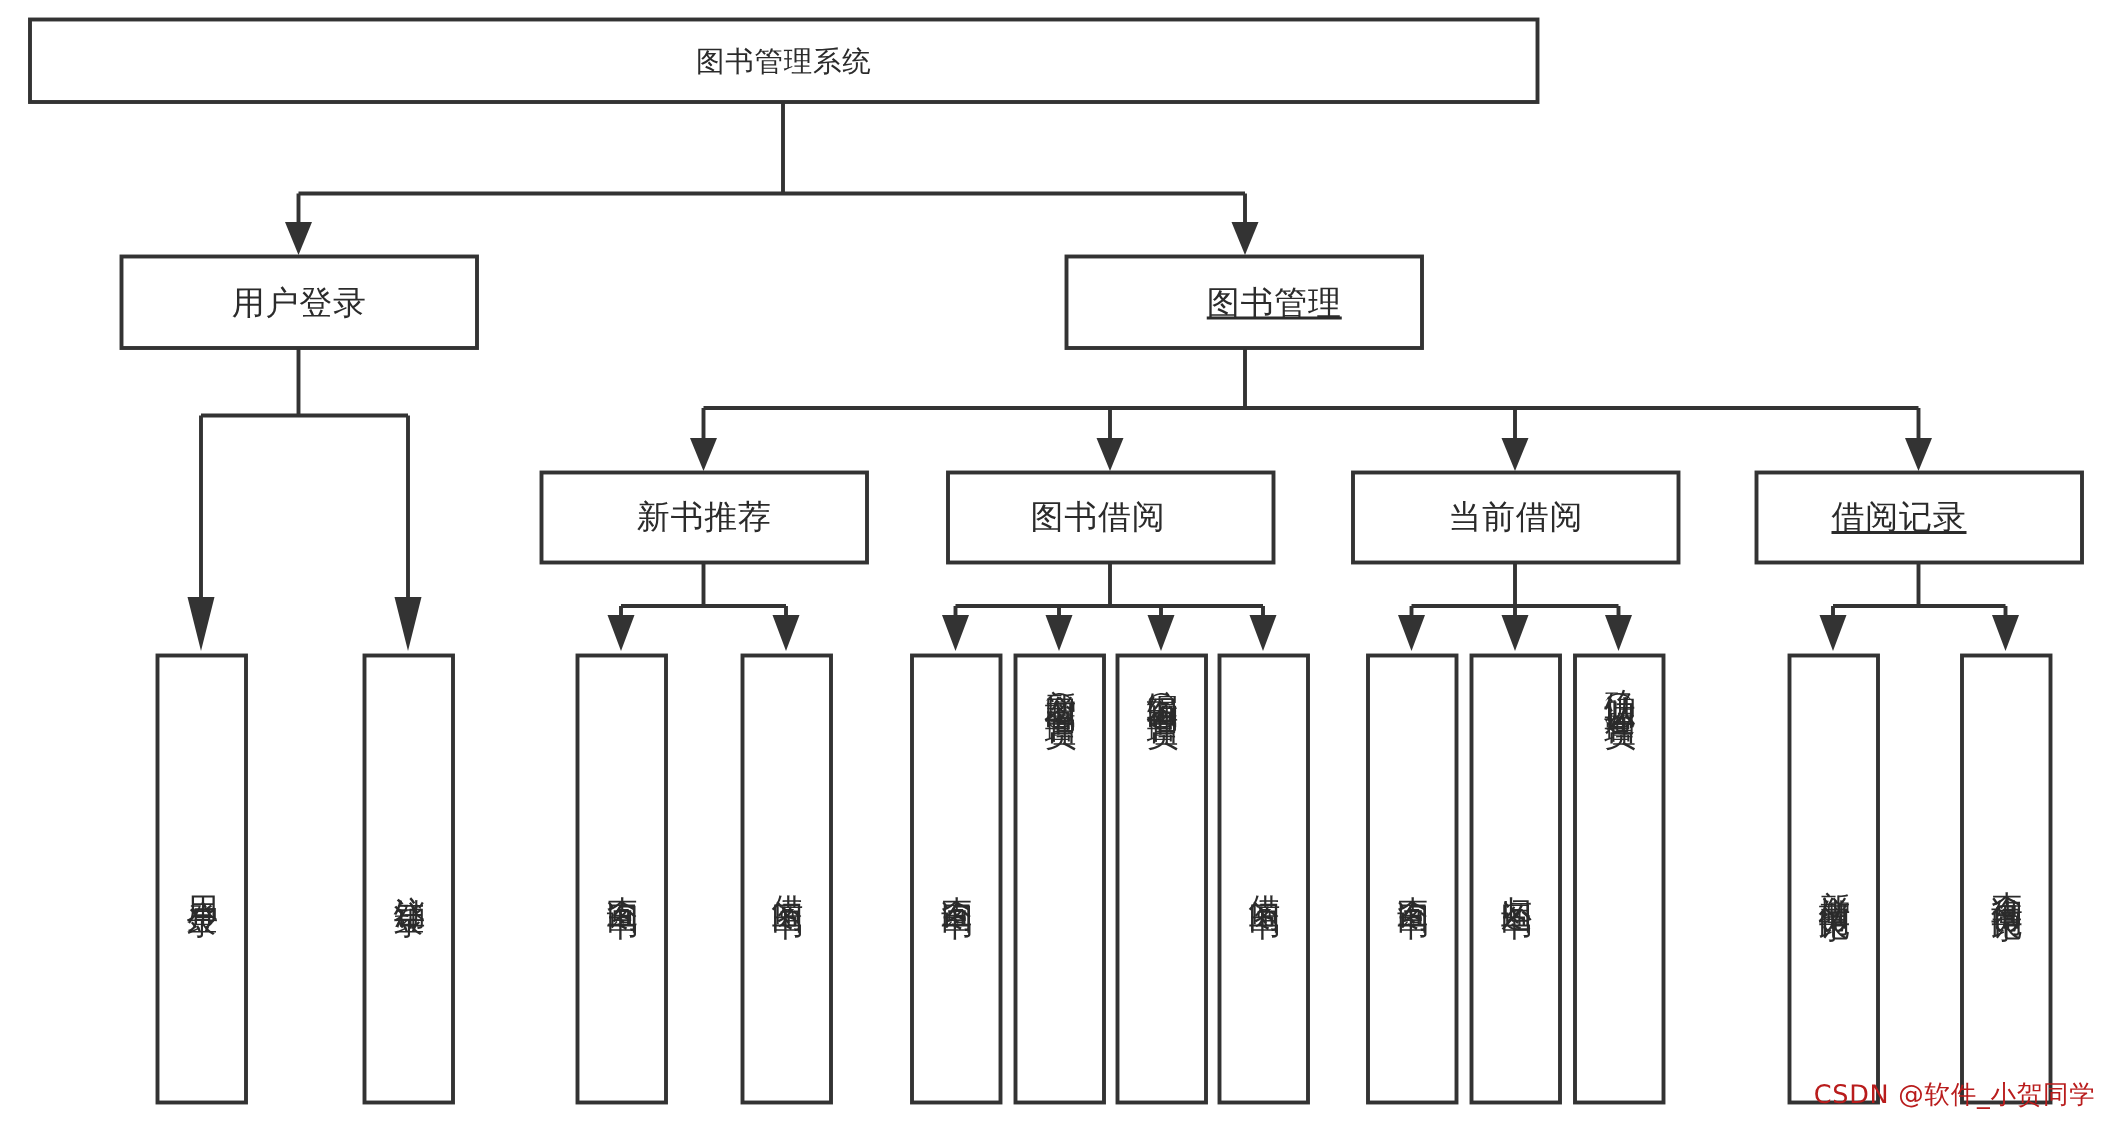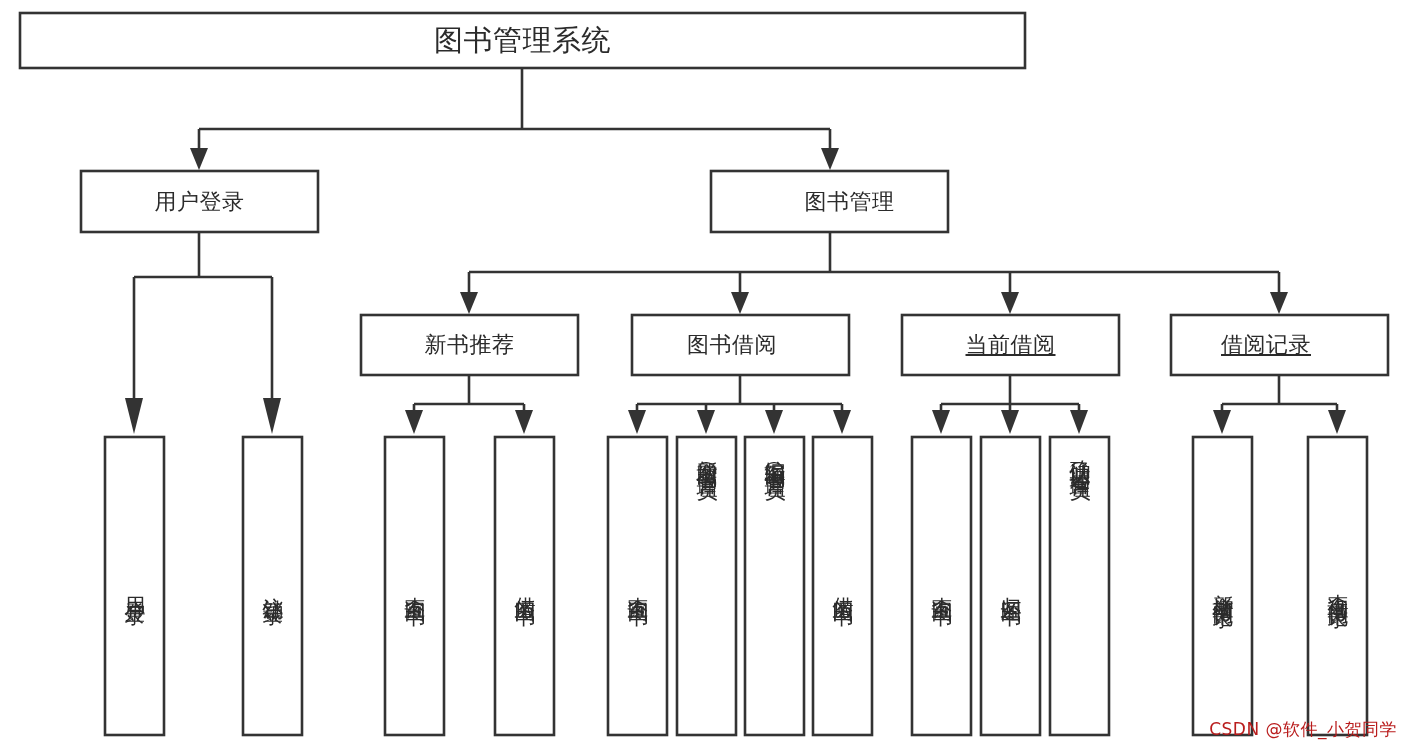--- a/index.html
+++ b/index.html
@@ -191,28 +191,28 @@
     <rect class="leaf-box" x="813" y="437" width="59" height="298"></rect>
 
     <rect class="leaf-box" x="912" y="437" width="59" height="298"></rect>
     <rect class="leaf-box" x="981" y="437" width="59" height="298"></rect>
     <rect class="leaf-box" x="1050" y="437" width="59" height="298"></rect>
 
     <rect class="leaf-box" x="1193" y="437" width="59" height="298"></rect>
     <rect class="leaf-box" x="1308" y="437" width="59" height="298"></rect>
   </svg>
 
-  <div class="node-label" style="left:20px;  top:13px;  width:1005px; height:55px; font-size:29px;">图书管理系统</div>
+  <div class="node-label" style="left:20px;  top:13px;  width:1005px; height:55px; font-size:19px;">图书管理系统</div>
 
   <div class="node-label" style="left:81px;  top:171px; width:237px; height:61px;">用户登录</div>
-  <div class="node-label" style="left:711px; top:171px; width:277px; height:61px;">图书管理</div>
+  <div class="node-label" style="left:711px; top:171px; width:277px; height:61px;text-decoration:underline;">图书管理</div>
 
   <div class="node-label" style="left:361px;  top:315px; width:217px; height:60px;">新书推荐</div>
   <div class="node-label" style="left:632px;  top:315px; width:200px; height:60px;">图书借阅</div>
-  <div class="node-label" style="left:902px;  top:315px; width:217px; height:60px;text-decoration:underline;">当前借阅</div>
+  <div class="node-label" style="left:902px;  top:315px; width:217px; height:60px;">当前借阅</div>
   <div class="node-label" style="left:1171px; top:315px; width:190px; height:60px;text-decoration:underline;">借阅记录</div>
 
   <div class="leaf-label" style="left:105px; top:437px; width:59px; height:298px;">
     <span>用户登录</span>
     </div>
   <div class="leaf-label" style="left:243px; top:437px; width:59px; height:298px;">
     <span>注销登录</span>
     </div>
 
   <div class="leaf-label" style="left:385px; top:437px; width:59px; height:298px;">

